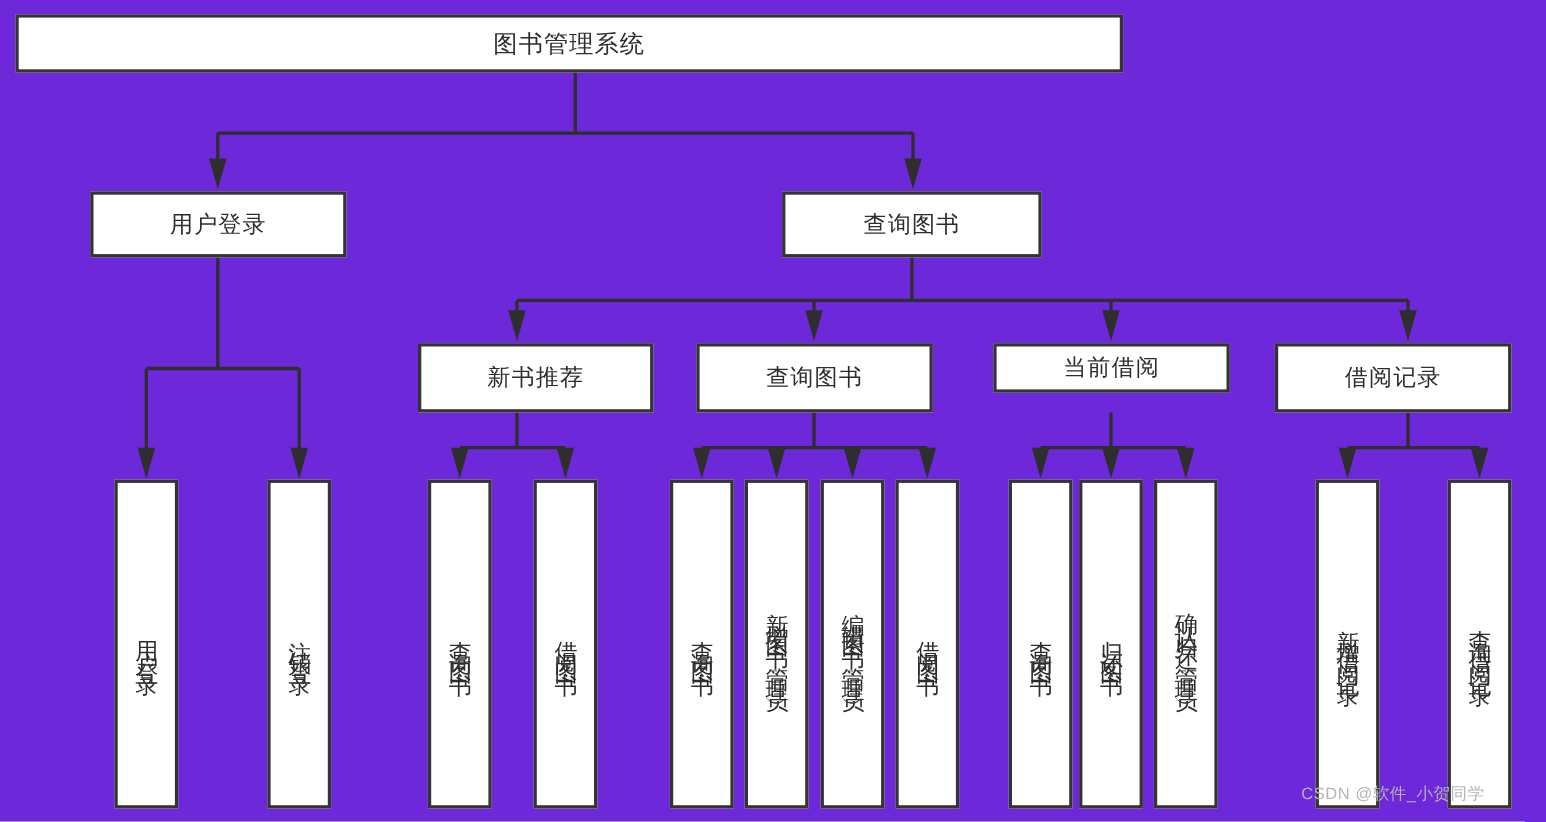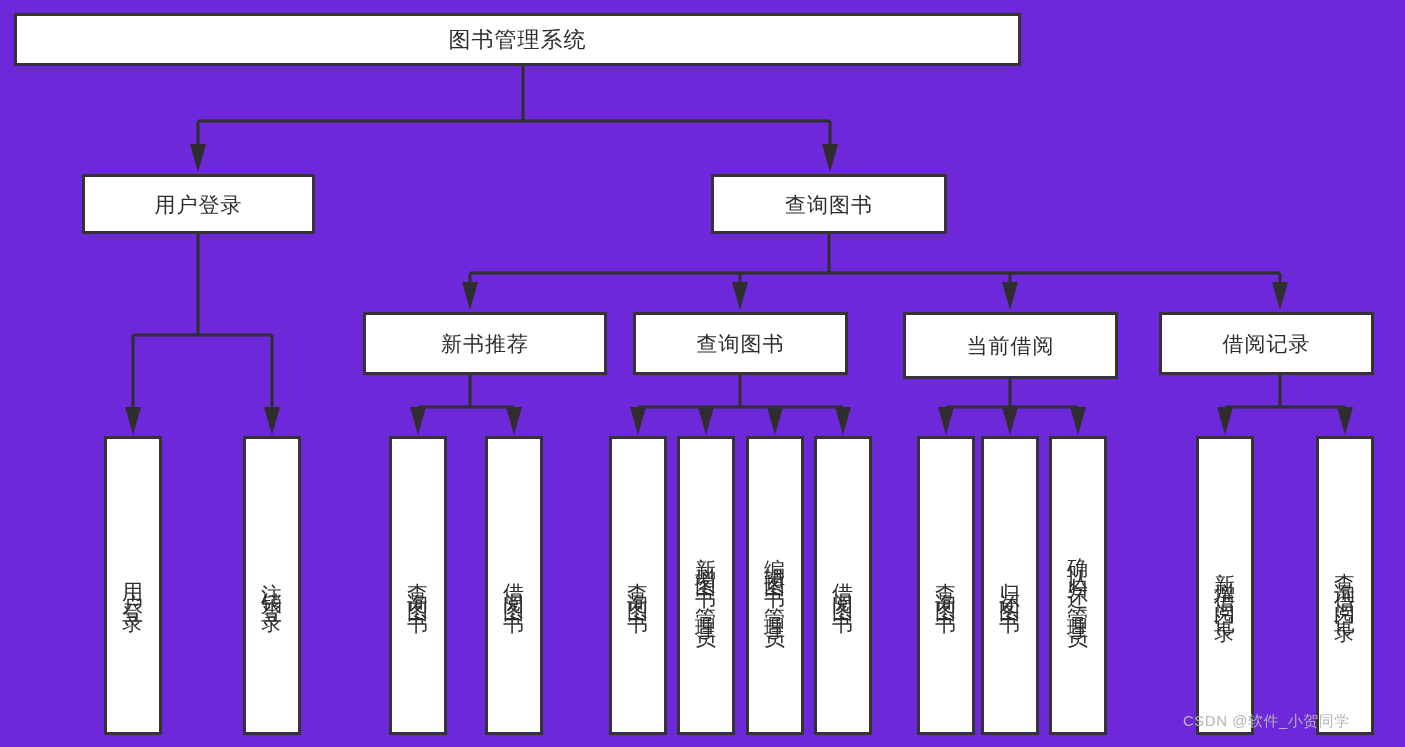--- a/index.html
+++ b/index.html
@@ -88,23 +88,23 @@
       <polygon points="1217,407 1233,407 1225,435"></polygon>
       <polygon points="1337,407 1353,407 1345,435"></polygon>
     </g>
   </svg>
 
   <div class="node h root" style="left:14px;top:13px;width:1007px;height:53px">图书管理系统</div>
 
   <div class="node h" style="left:82px;top:174px;width:233px;height:60px">用户登录</div>
   <div class="node h" style="left:711px;top:174px;width:236px;height:60px">查询图书</div>
 
-  <div class="node h" style="left:363px;top:312px;width:244px;height:63px">新书推荐</div>
+  <div class="node h" style="left:380px;top:312px;width:214px;height:63px">新书推荐</div>
   <div class="node h" style="left:633px;top:312px;width:215px;height:63px">查询图书</div>
-  <div class="node h" style="left:903px;top:312px;width:215px;height:67px">当前借阅</div>
+  <div class="node h" style="left:903px;top:312px;width:215px;height:45px">当前借阅</div>
   <div class="node h" style="left:1159px;top:312px;width:215px;height:63px">借阅记录</div>
 
   <div class="node v" style="left:104px;top:436px;width:58px;height:299px">用户登录</div>
   <div class="node v" style="left:243px;top:436px;width:58px;height:299px">注销登录</div>
 
   <div class="node v" style="left:389px;top:436px;width:58px;height:299px">查询图书</div>
   <div class="node v" style="left:485px;top:436px;width:58px;height:299px">借阅图书</div>
 
   <div class="node v" style="left:609px;top:436px;width:58px;height:299px">查询图书</div>
   <div class="node v" style="left:677px;top:436px;width:58px;height:299px">新增图书（管理员）</div>

